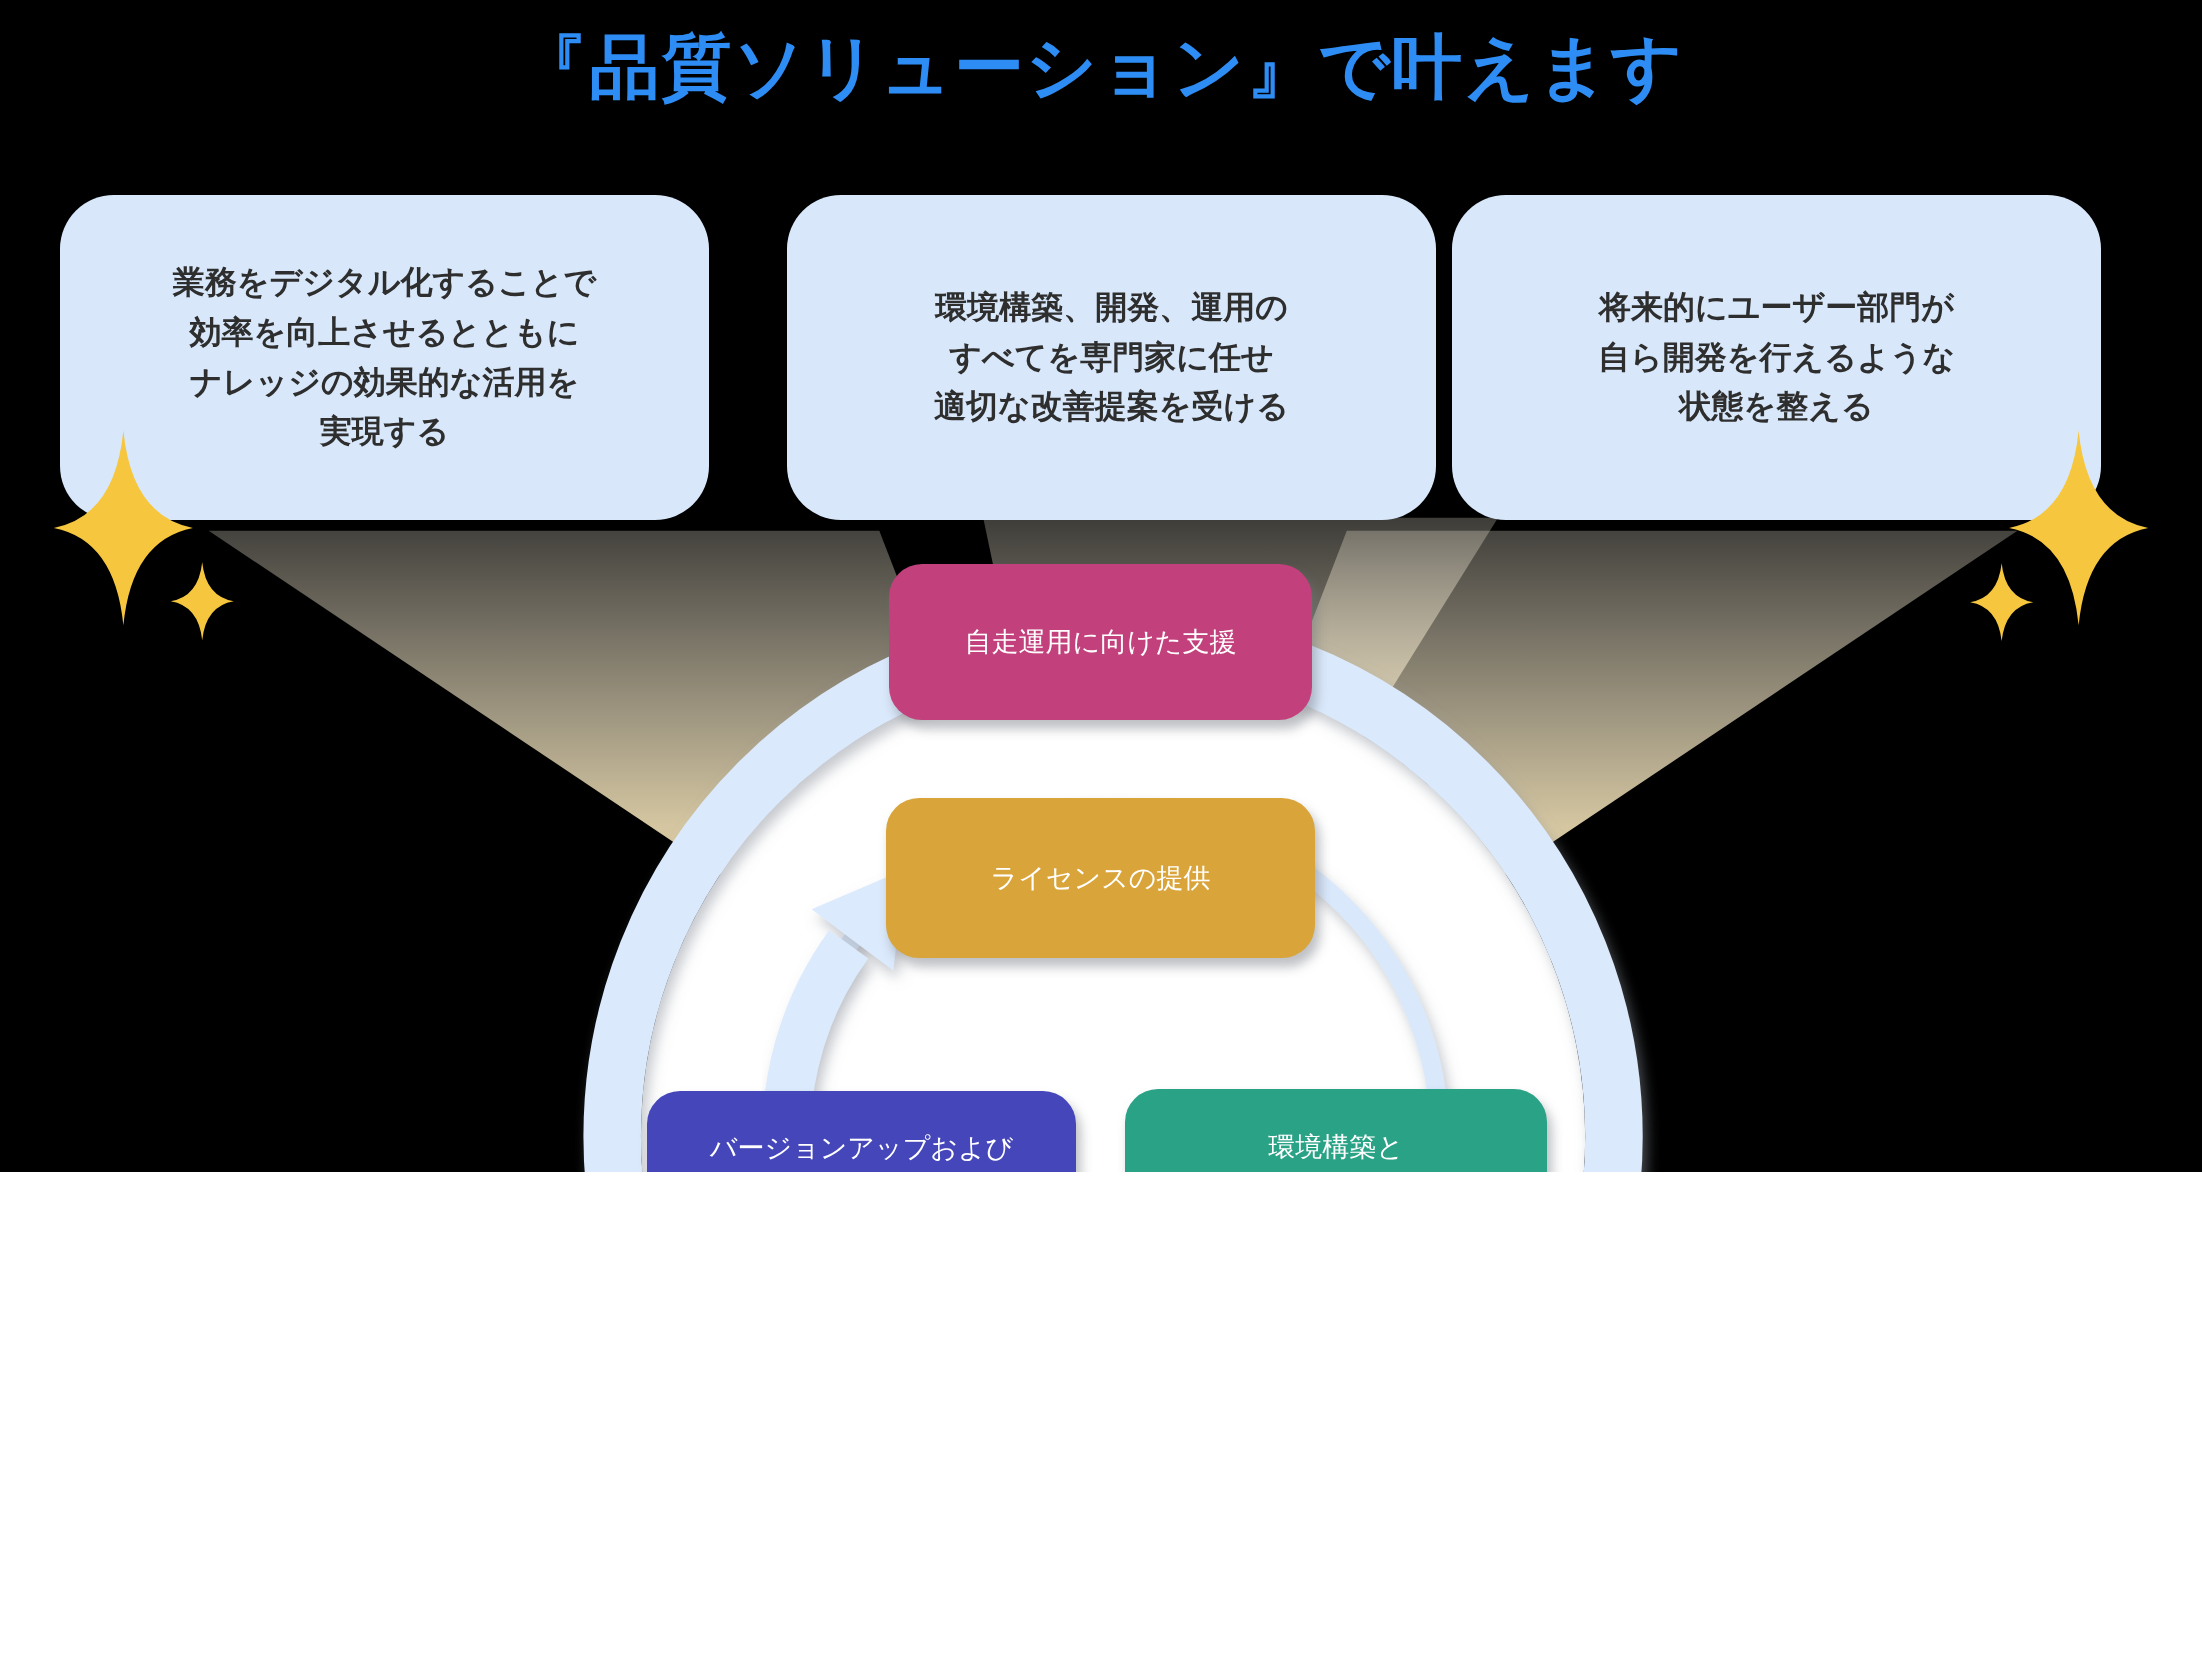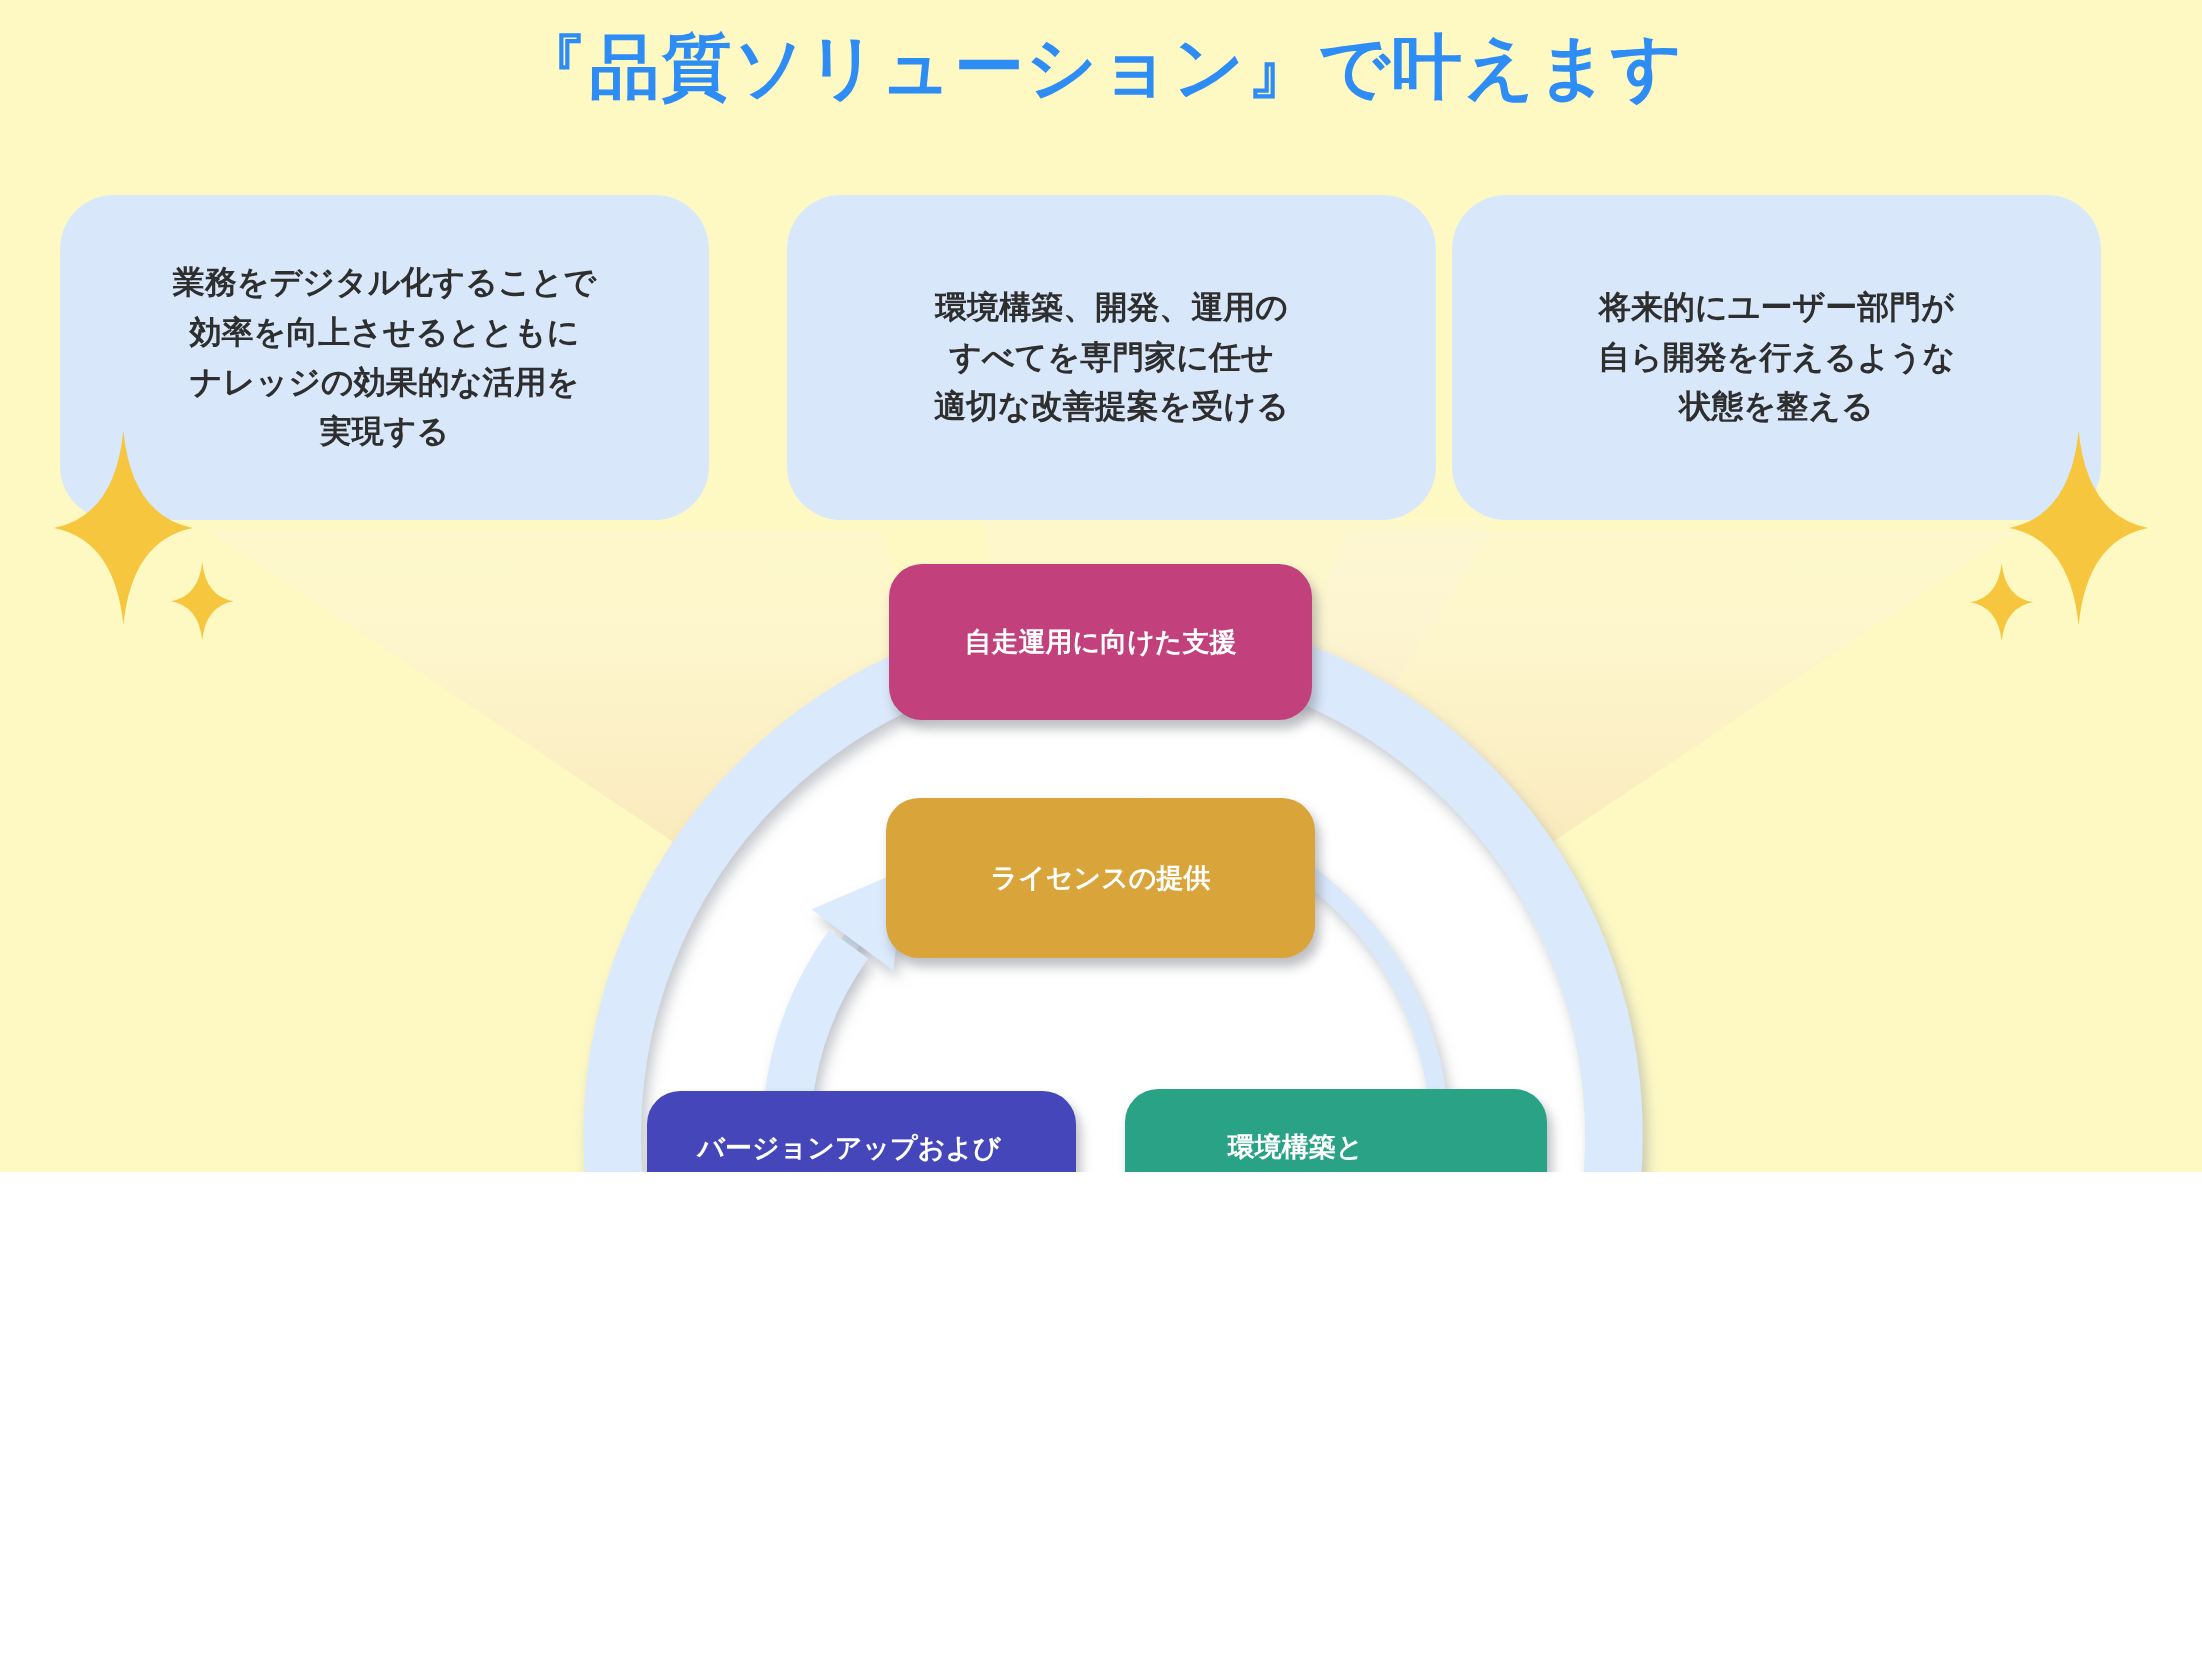--- a/index.html
+++ b/index.html
@@ -1,20 +1,20 @@
 <!DOCTYPE html>
 <html style="font-size:15px"><head>
 <meta charset="utf-8">
 <style>
   html,body{margin:0;padding:0;background:#ffffff;}
   #canvas{
     position:relative;
     width:2202px;height:1172px;
     overflow:hidden;
-    background:#fef9c3;
+    background:#000000;
     font-family:"DejaVu Sans","Liberation Sans",sans-serif;
   }
   .abs{position:absolute;}
   
   #page-title{
     left:0;top:16.7px;width:2202px;height:102px;
     display:flex;align-items:center;justify-content:center;
     font-size:70px;font-weight:900;letter-spacing:1.9px;
     white-space:pre-line;text-align:center;
     z-index:6;
@@ -34,22 +34,22 @@
   #benefit-card-2{left:787px;}
   #benefit-card-3{left:1452px;}
   
   .step-box{
     display:flex;align-items:center;justify-content:center;
     border-radius:33px;
     box-shadow:4.6px 8.3px 11px rgba(110,115,125,0.45);
     z-index:3;
   }
   .step-box .step-label{
-    color:#ffffff;font-size:27px;font-weight:700;
-    line-height:1.55;text-align:left;white-space:pre-line;
+    color:#ffffff;font-size:27px;font-weight:400;
+    line-height:1.55;text-align:center;white-space:pre-line;
   }
   #step-self-run{left:889px;top:564px;width:423px;height:156px;}
   #step-license{left:886px;top:754px;width:429px;height:160px;margin-top:44px;}
   #step-environment{left:1125px;top:1089px;width:422px;height:158px;}
   #step-versionup{left:647px;top:1091px;width:429px;height:156px;}
   #step-development{left:887px;top:1385px;width:429px;height:158px;}
   
   #diagram-layer{left:0;top:0;z-index:1;}
   #sparkle-layer{left:0;top:0;z-index:5;}
 </style>

